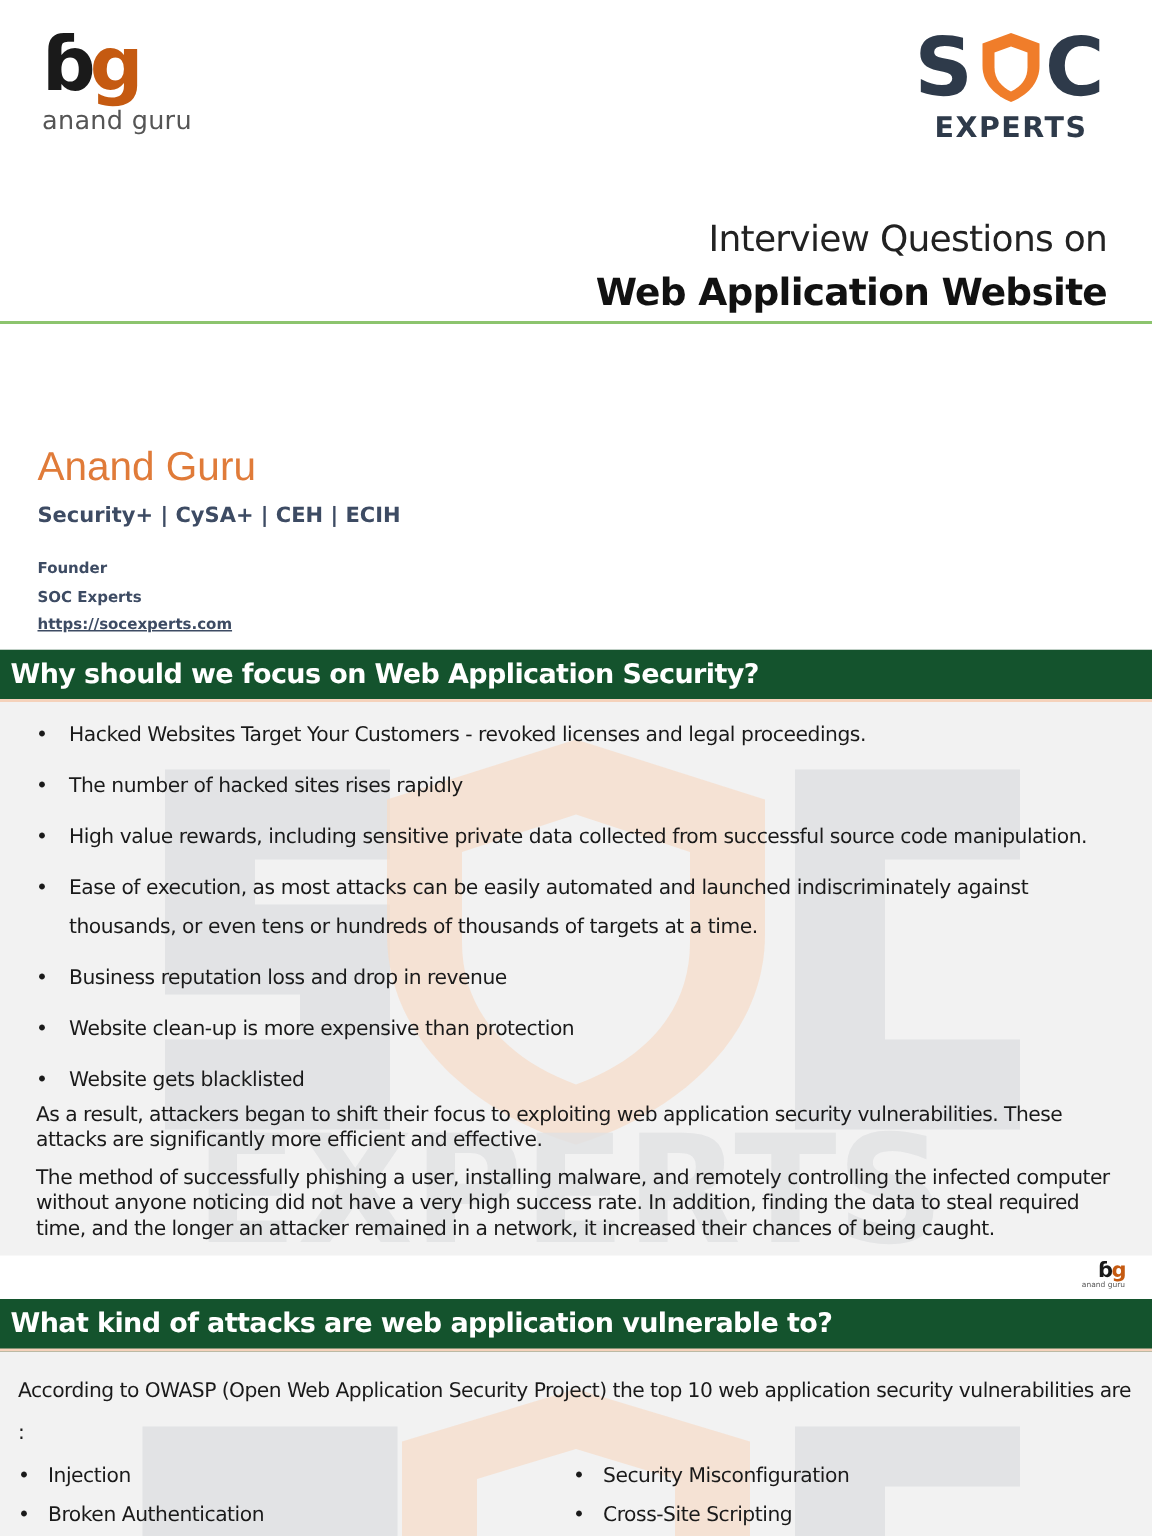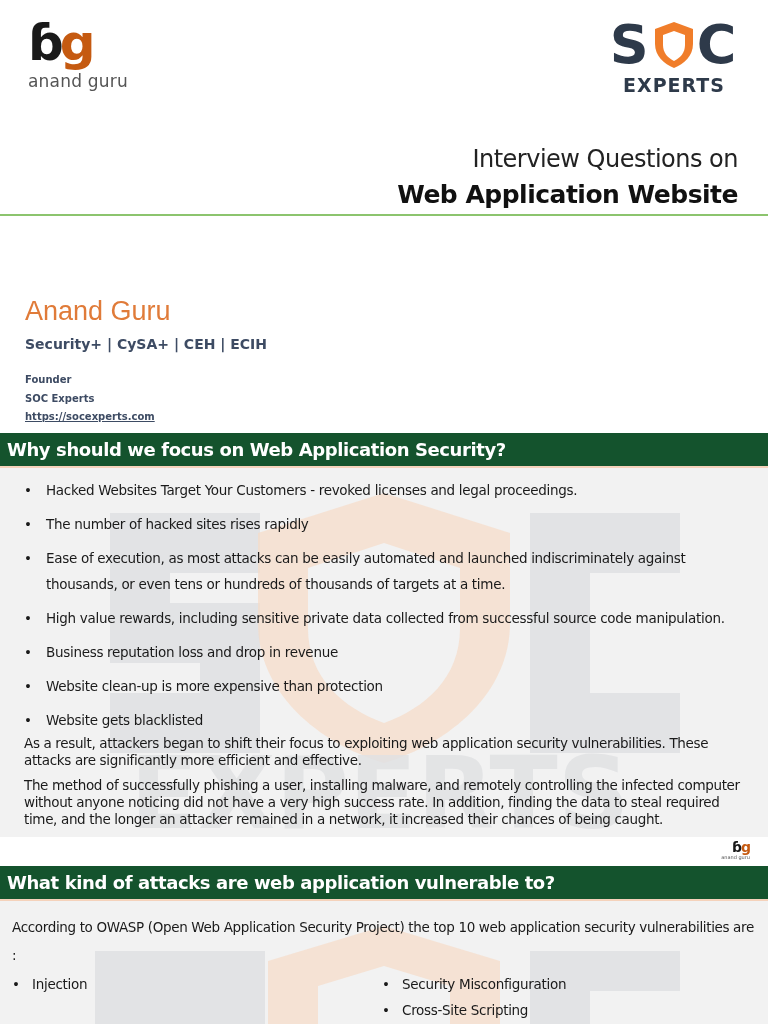--- a/index.html
+++ b/index.html
@@ -84,22 +84,22 @@
     <path d="M110 80 h150 v60 h-90 v30 h90 v150 h-150 v-60 h90 v-30 h-90 z" fill="#dcdde0" opacity="0.7"></path>
     <path d="M384 60 L510 100 L510 190 C510 260 450 310 384 330 C318 310 258 260 258 190 L258 100 Z" fill="#f6dcc8" opacity="0.7"></path>
     <path d="M384 110 L460 135 L460 195 C460 245 425 275 384 290 C343 275 308 245 308 195 L308 135 Z" fill="#f2f2f2"></path>
     <path d="M530 80 h150 v60 h-90 v120 h90 v60 h-150 z" fill="#dcdde0" opacity="0.7"></path>
     <text x="130" y="395" font-family="DejaVu Sans, sans-serif" font-weight="bold" font-size="100" fill="#e0e1e3" opacity="0.8">EXPERTS</text>
   </svg>
   <div class="section-header" style="position:relative;">Why should we focus on Web Application Security?</div>
   <ul class="bullets" style="margin-top:9px;">
     <li>Hacked Websites Target Your Customers - revoked licenses and legal proceedings.</li>
     <li>The number of hacked sites rises rapidly</li>
+    <li>High value rewards, including sensitive private data collected from successful source code manipulation.</li>
     <li style="padding-right:24px;">Ease of execution, as most attacks can be easily automated and launched indiscriminately against thousands, or even tens or hundreds of thousands of targets at a time.</li>
-    <li>High value rewards, including sensitive private data collected from successful source code manipulation.</li>
     <li>Business reputation loss and drop in revenue</li>
     <li>Website clean-up is more expensive than protection</li>
     <li style="margin-bottom:2px;">Website gets blacklisted</li>
   </ul>
   <p class="para">As a result, attackers began to shift their focus to exploiting web application security vulnerabilities. These attacks are significantly more efficient and effective.</p>
   <p class="para">The method of successfully phishing a user, installing malware, and remotely controlling the infected computer without anyone noticing did not have a very high success rate. In addition, finding the data to steal required time, and the longer an attacker remained in a network, it increased their chances of being caught.</p>
 </div>
 
 <div class="abs small-logo">
   <div class="m"><span style="color:#1a1a1a;">ɓ</span><span style="color:#c55a11;">g</span></div>
@@ -111,19 +111,20 @@
     <path d="M95 85 h170 v80 h-170 z" fill="#dcdde0" opacity="0.7"></path>
     <path d="M384 60 L500 95 L500 170 L268 170 L268 95 Z" fill="#f6dcc8" opacity="0.7"></path>
     <path d="M384 100 L450 120 L450 170 L318 170 L318 120 Z" fill="#f2f2f2"></path>
     <path d="M530 85 h150 v40 h-90 v50 h-60 z" fill="#dcdde0" opacity="0.7"></path>
   </svg>
   <div class="section-header" style="position:relative;">What kind of attacks are web application vulnerable to?</div>
   <p class="para" style="margin-top:12px; padding:0 12px; line-height:28px; margin-bottom:2px;">According to OWASP (Open Web Application Security Project) the top 10 web application security vulnerabilities are :</p>
   <div class="cols">
     <ul>
       <li>Injection</li>
+      <li>Broken Authentication</li>
     </ul>
     <ul>
       <li>Security Misconfiguration</li>
       <li>Cross-Site Scripting</li>
     </ul>
   </div>
 </div>
 
 </body></html>

